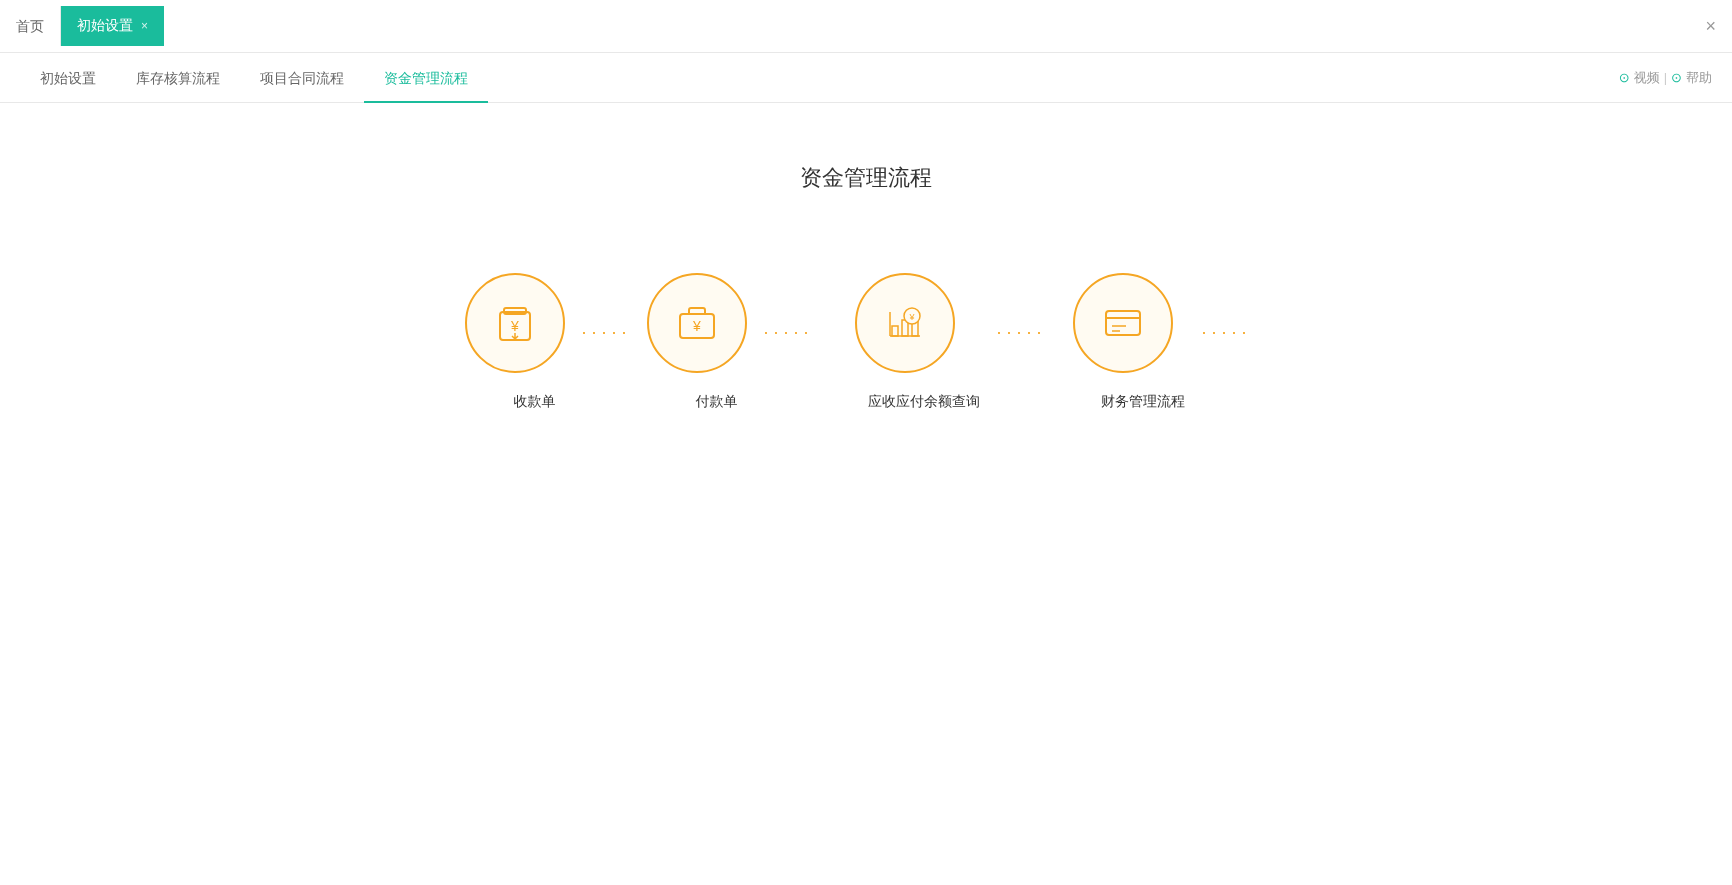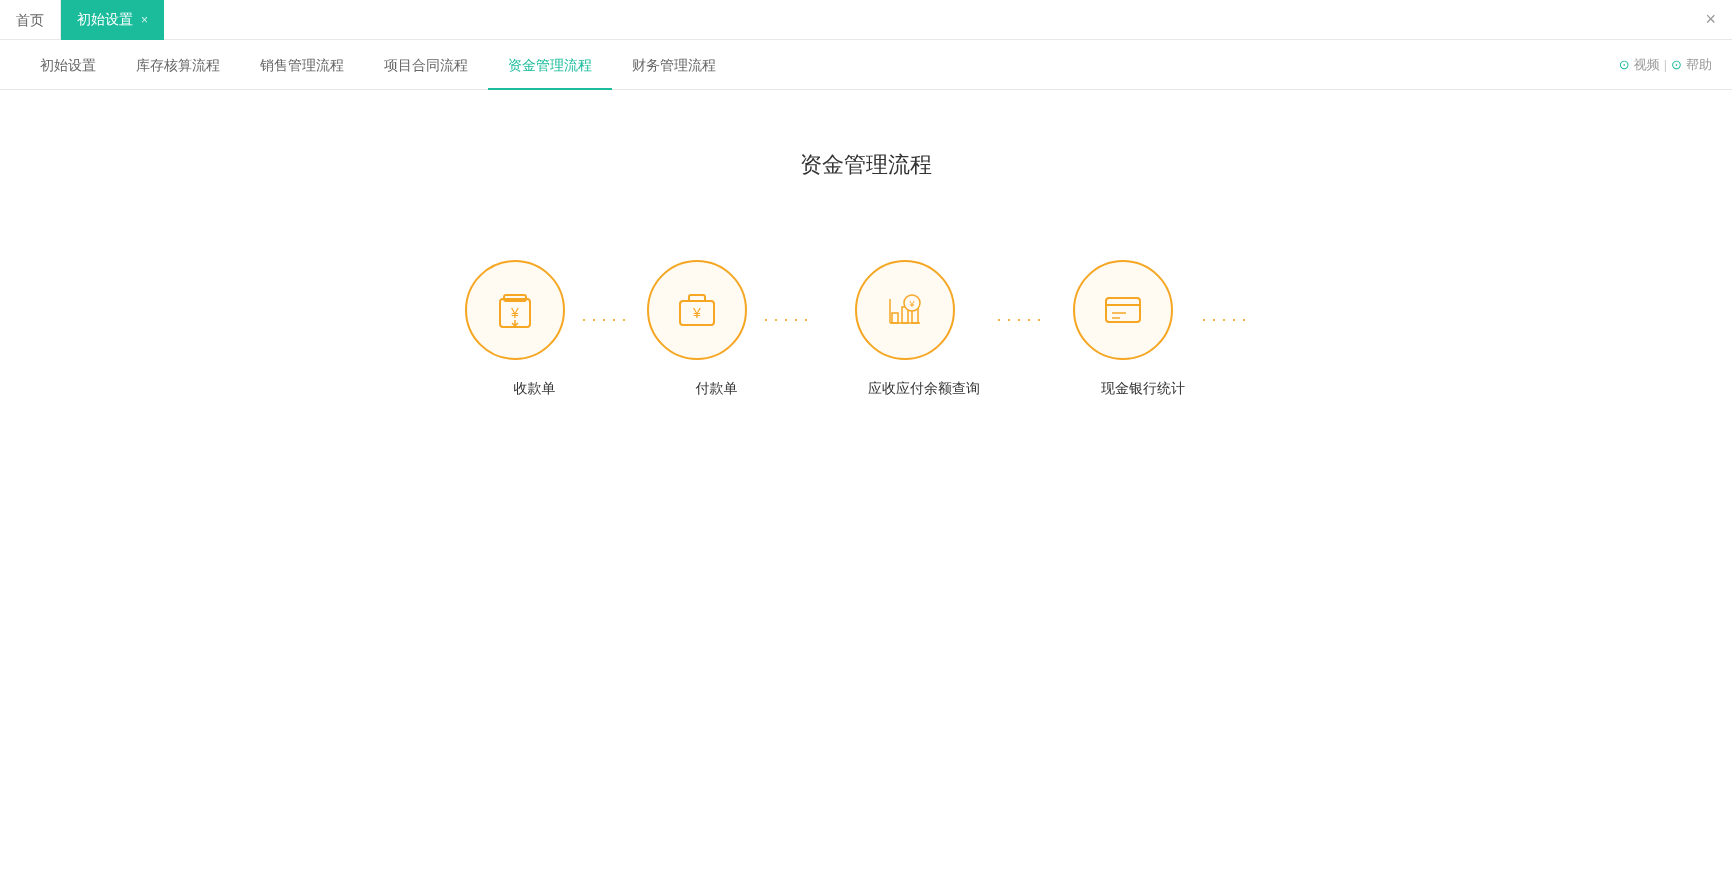--- a/index.html
+++ b/index.html
@@ -2,21 +2,21 @@
 <html><head>
   <meta charset="utf-8">
   <style>
     * { margin: 0; padding: 0; box-sizing: border-box; }
     body { font-family: 'Microsoft YaHei', sans-serif; background: #fff; width: 1732px; min-height: 885px; overflow-x: hidden; }
 
     
     .top-bar {
       display: flex;
       align-items: center;
-      height: 40px;
+      height: 53px;
       border-bottom: 1px solid #e8e8e8;
       background: #fff;
     }
     .top-bar-home {
       padding: 0 16px;
       height: 40px;
       line-height: 40px;
       font-size: 14px;
       color: #666;
       cursor: pointer;
@@ -166,24 +166,22 @@
     <span class="close-btn">×</span>
   </div>
   <div class="top-bar-close">
     <span>×</span>
   </div>
 </div>
 
 <div class="nav-bar">
   <div class="nav-item">初始设置</div>
   <div class="nav-item">库存核算流程</div>
-  <div class="nav-item">销售管理流程</div>
   <div class="nav-item">项目合同流程</div>
   <div class="nav-item active">资金管理流程</div>
-  <div class="nav-item">财务管理流程</div>
   <div class="nav-right">
     <div class="nav-right-item">
       <span style="color:#1abc9c;">⊙</span>
       <span>视频</span>
     </div>
     <span class="nav-right-divider">|</span>
     <div class="nav-right-item">
       <span style="color:#1abc9c;">⊙</span>
       <span>帮助</span>
     </div>
@@ -256,21 +254,21 @@
     <div class="flow-item">
       <div class="flow-icon-circle">
         <svg viewBox="0 0 50 50" fill="none" xmlns="http://www.w3.org/2000/svg">
 
           <rect x="8" y="13" width="34" height="24" rx="3" stroke="#f5a623" stroke-width="2" fill="none"></rect>
           <line x1="8" y1="20" x2="42" y2="20" stroke="#f5a623" stroke-width="2"></line>
           <line x1="14" y1="28" x2="28" y2="28" stroke="#f5a623" stroke-width="1.5"></line>
           <line x1="14" y1="33" x2="22" y2="33" stroke="#f5a623" stroke-width="1.5"></line>
         </svg>
       </div>
-      <div class="flow-label">现金银行统计</div>
+      <div class="flow-label">财务管理流程</div>
     </div>
 
     <div class="flow-connector">
       <span class="flow-dots">·····</span>
     </div>
 
 
   </div>
 </div>
 

